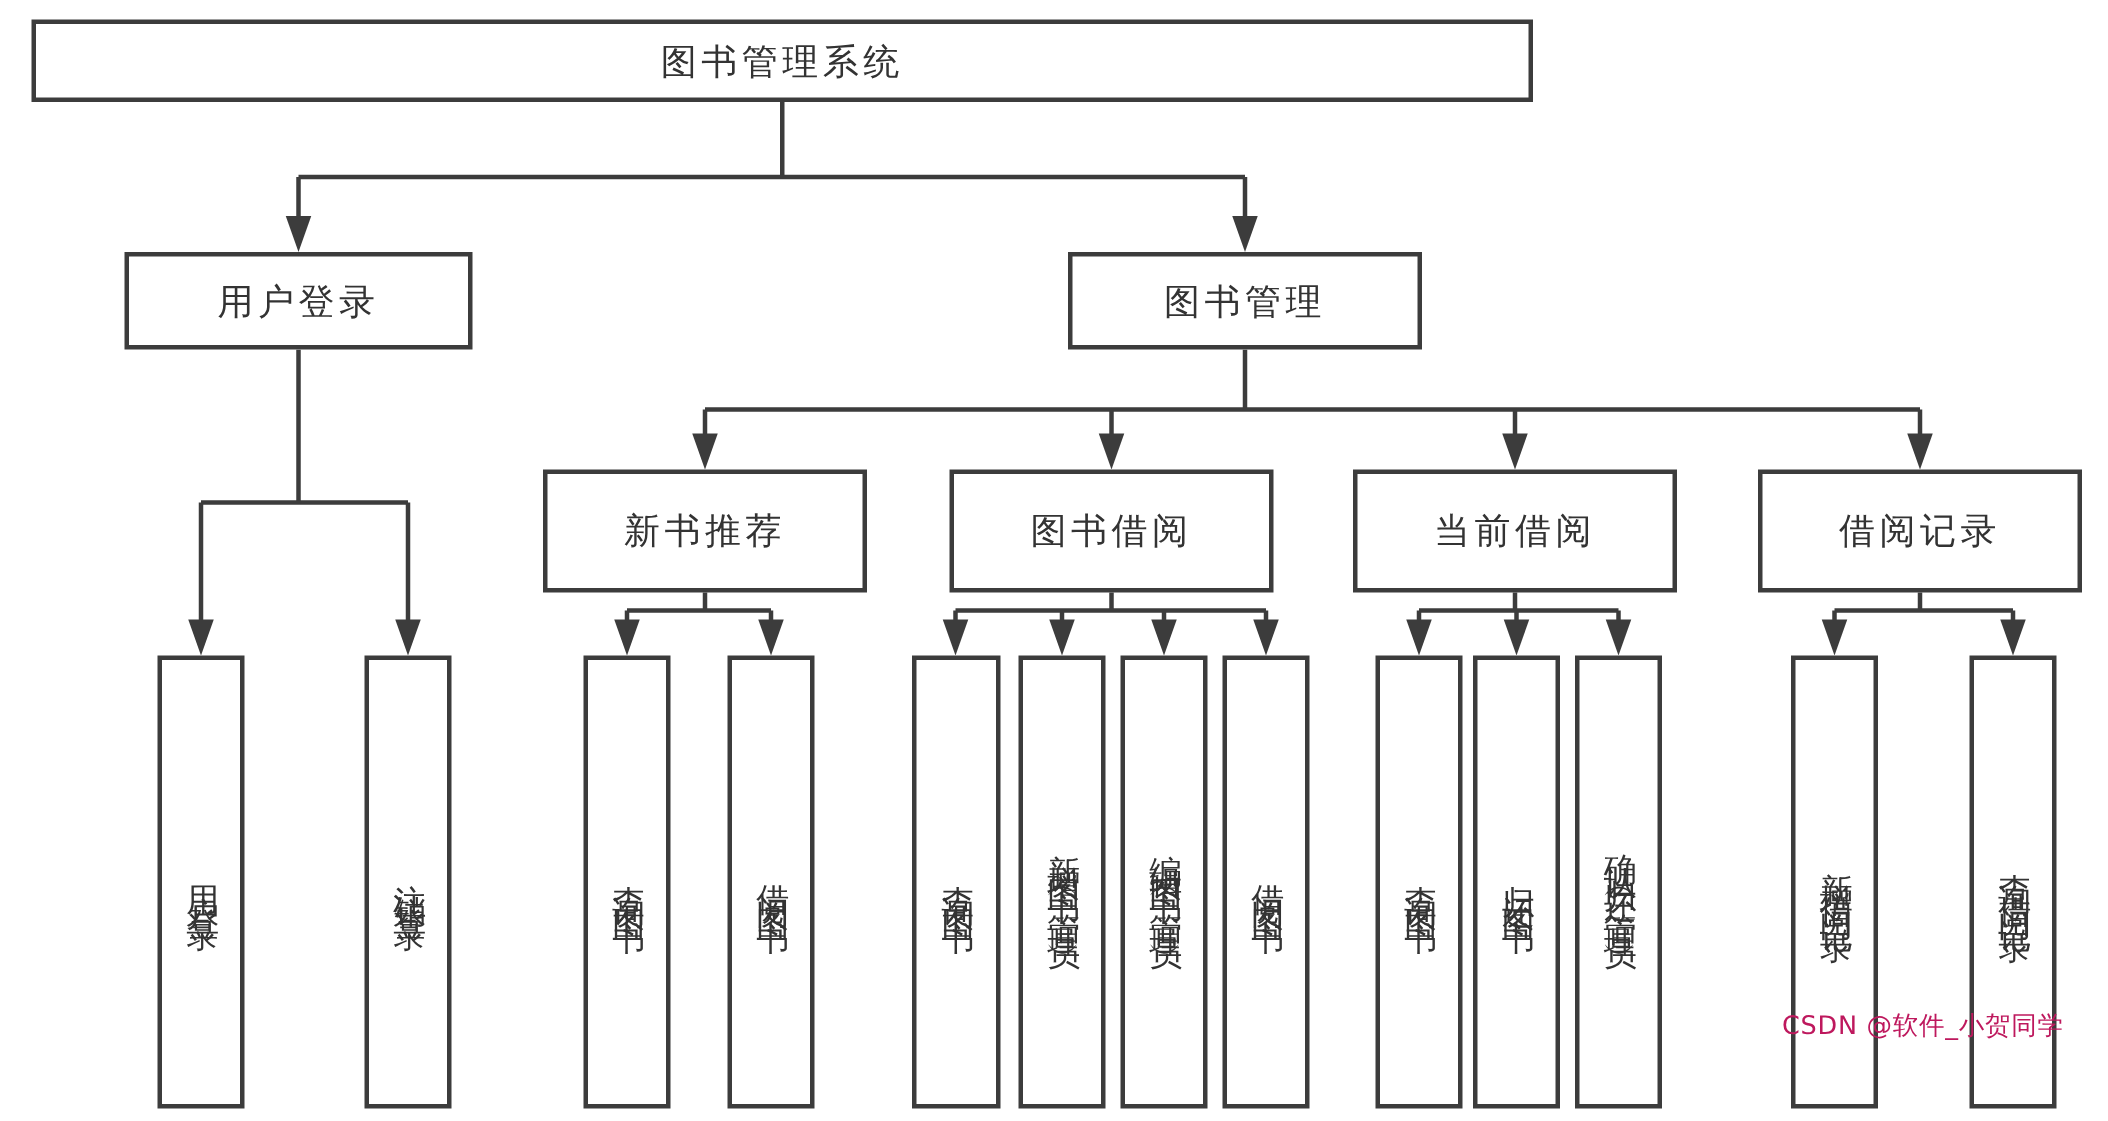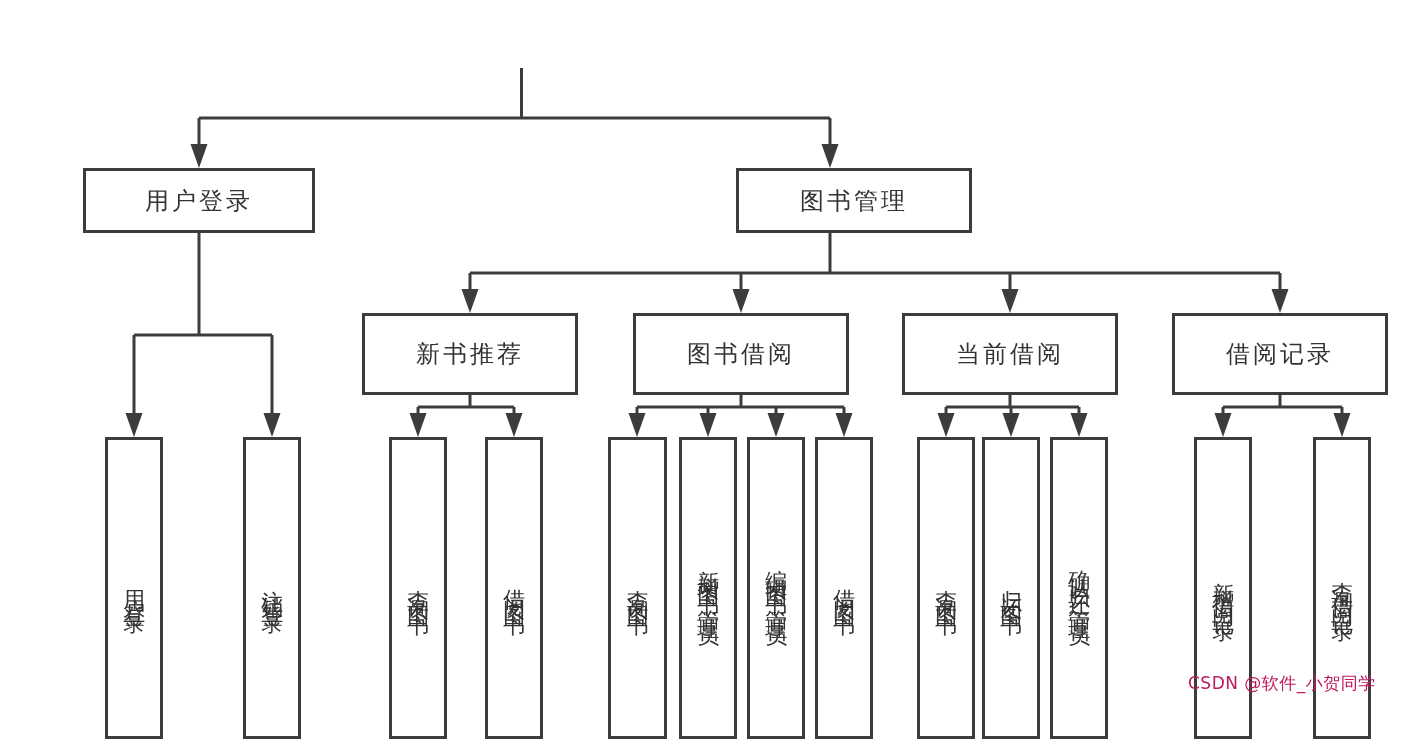--- a/index.html
+++ b/index.html
@@ -97,25 +97,28 @@
       <polygon points="767.5,413 784.5,413 776,437"></polygon>
       <polygon points="835.5,413 852.5,413 844,437"></polygon>
       <polygon points="937.5,413 954.5,413 946,437"></polygon>
       <polygon points="1002.5,413 1019.5,413 1011,437"></polygon>
       <polygon points="1070.5,413 1087.5,413 1079,437"></polygon>
       <polygon points="1214.5,413 1231.5,413 1223,437"></polygon>
       <polygon points="1333.5,413 1350.5,413 1342,437"></polygon>
     </g>
   </svg>
 
+  <div class="node root h-box">
+    <span>图书管理系统</span>
+  </div>
 
   <div class="node lvl2 h-box" style="left:83px;width:232px;">
     <span>用户登录</span>
   </div>
-  <div class="node lvl2 h-box" style="left:712px;width:236px;margin-left:24px;">
+  <div class="node lvl2 h-box" style="left:712px;width:236px;">
     <span>图书管理</span>
   </div>
 
   <div class="node lvl3 h-box" style="left:362px;">
     <span>新书推荐</span>
   </div>
   <div class="node lvl3 h-box" style="left:633px;">
     <span>图书借阅</span>
   </div>
   <div class="node lvl3 h-box" style="left:902px;">

